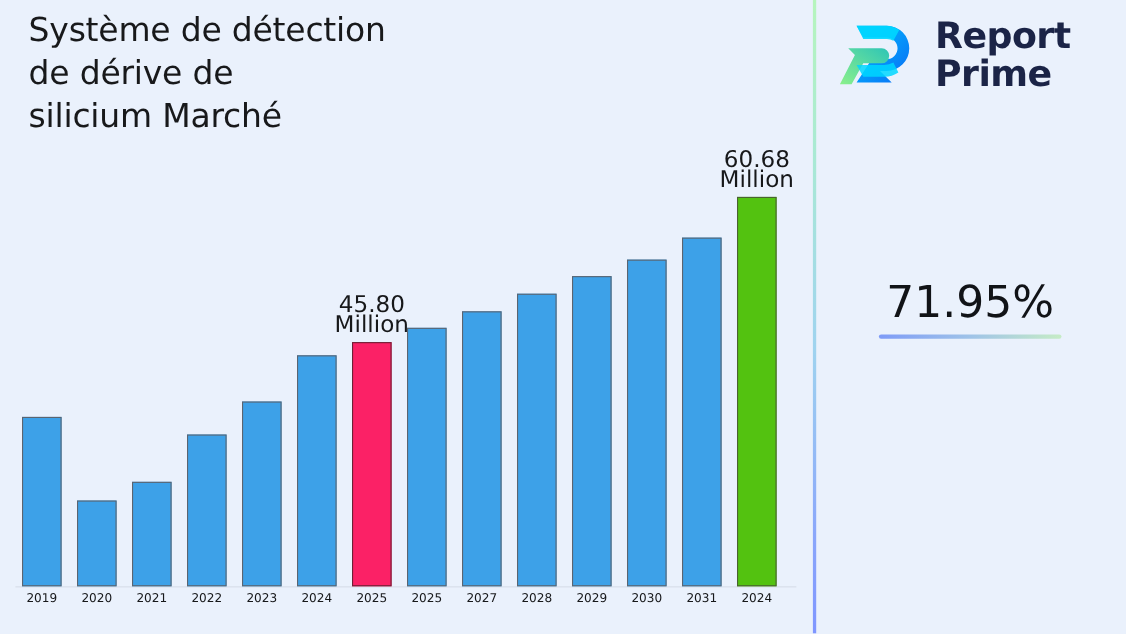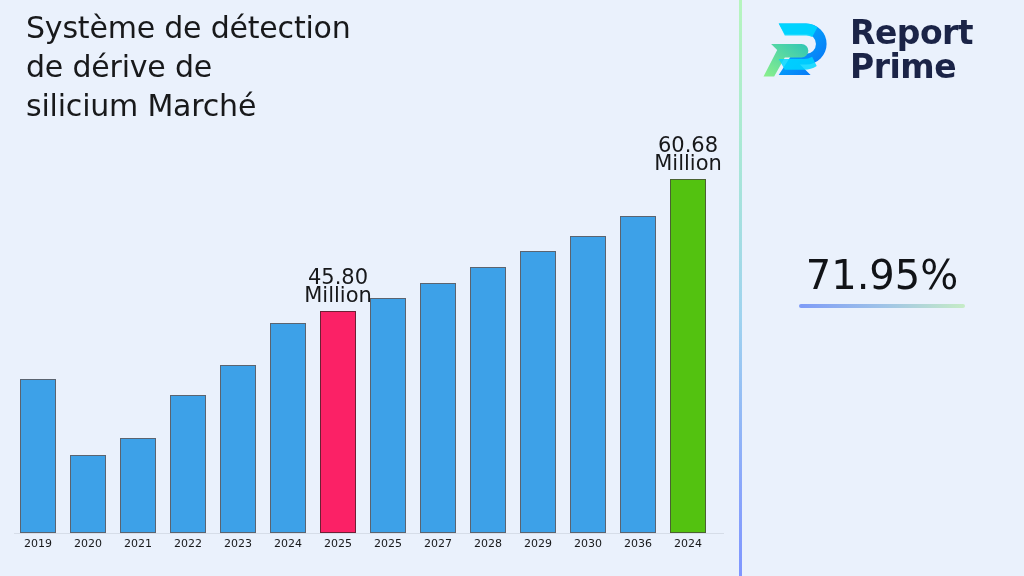--- a/index.html
+++ b/index.html
@@ -177,21 +177,21 @@
         <div class="xtick" style="left: 360px;">2025</div>
         <div class="bar" title="48.4 Million" style="left: 420px; height: 250px;"></div>
         <div class="xtick" style="left: 410px;">2027</div>
         <div class="bar" title="49.3 Million" style="left: 470px; height: 266px;"></div>
         <div class="xtick" style="left: 460px;">2028</div>
         <div class="bar" title="50.2 Million" style="left: 520px; height: 282px;"></div>
         <div class="xtick" style="left: 510px;">2029</div>
         <div class="bar" title="51.1 Million" style="left: 570px; height: 297px;"></div>
         <div class="xtick" style="left: 560px;">2030</div>
         <div class="bar" title="52.2 Million" style="left: 620px; height: 317px;"></div>
-        <div class="xtick" style="left: 610px;">2036</div>
+        <div class="xtick" style="left: 610px;">2031</div>
         <div class="bar highlight-green" title="60.68 Million" style="left: 670px; height: 354px;"></div>
         <div class="xtick" style="left: 660px;">2024</div>
         <div class="bar-label" style="left: 628px; top: 136px;">60.68
 Million</div>
       </div>
   </div>
 
   <div class="divider"></div>
 
   <div class="right-panel">

